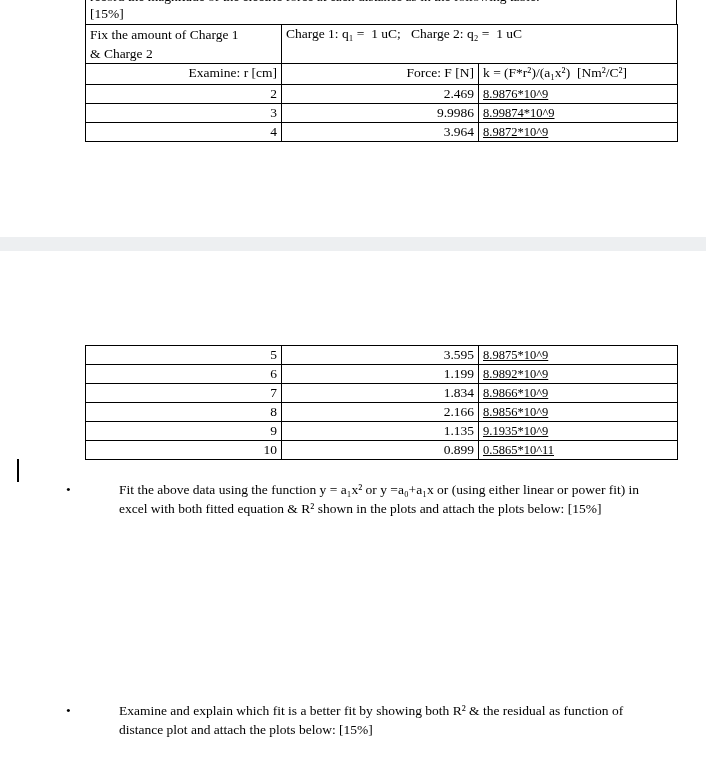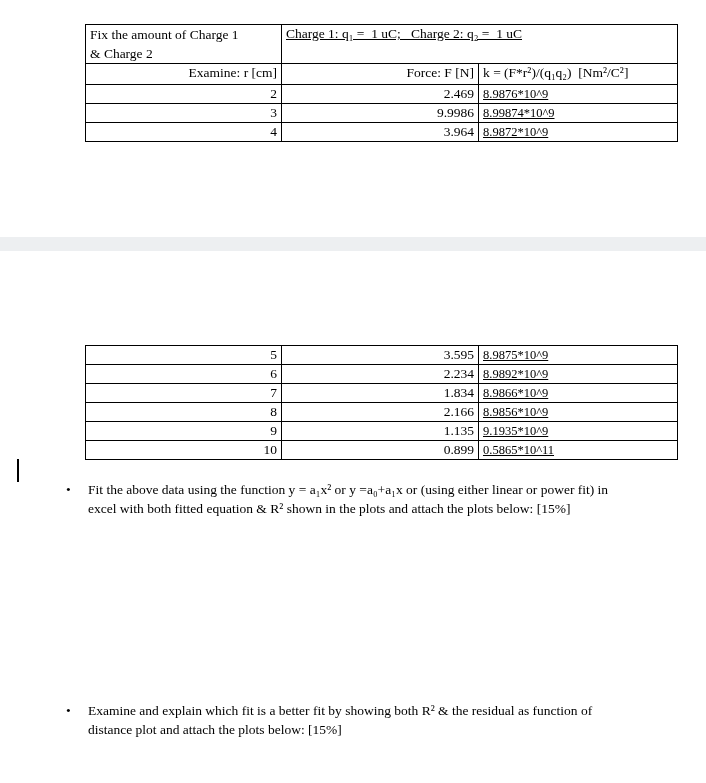--- a/index.html
+++ b/index.html
@@ -33,60 +33,66 @@
     line-height:18px; overflow:hidden;
   }
   .t1 { left:85px; top:24px; }
   .t2 { left:85px; top:345px; }
   .t1 tr.tall td { height:24px; }
   .t1 tr.hrow td { height:21px; }
   tr.drow td { height:18px; }
   td.num { text-align:right; }
   td.khead { padding-left:5px; white-space:pre; }
   td.kcell { padding-left:5px; white-space:pre; font-size:12.5px;text-decoration:underline; }
-  td.chargecell { white-space:pre; padding-left:6px;text-decoration:underline; }
+  td.chargecell { white-space:pre; padding-left:6px; }
   td.fixcell div { line-height:19px; }
 
   
   .band { position:absolute; left:0; top:237px; width:706px; height:14px; background:#edeff1; }
 
   
   .cursor { position:absolute; left:17px; top:459px; width:2px; height:23px; background:#000; }
 
   
   .bullet { position:absolute; left:66px; width:575px; display:flex; font-size:13.5px; line-height:18.5px; }
   .bullet .dot { flex:0 0 22px; width:22px; }
-  .bullet .btext { width:548px; }
+  .bullet .btext { width:548px;margin-left:31px; }
   .b1 { top:481px; }
   .b2 { top:702px; }
 </style>
 </head>
 <body>
 
 <div class="page">
 
+  <div class="instr-cell">
+    <div class="clip-top">
+      <span class="clip-inner">record the magnitude of the electric force at each distance as in the following table:</span>
+    </div>
+    <div class="weight">[15%]</div>
+  </div>
 
   <table class="data t1">
     <colgroup>
         <col style="width:196px">
         <col style="width:197px">
         <col style="width:199px">
       </colgroup>
     <tbody>
       <tr class="tall">
         <td class="fixcell">
           <div>Fix the amount of Charge 1</div>
           <div>&amp; Charge 2</div>
         </td>
         <td class="chargecell" colspan="2">Charge 1: q₁ =  1 uC;   Charge 2: q₂ =  1 uC</td>
       </tr>
       <tr class="hrow">
         <td class="num">Examine: r [cm]</td>
         <td class="num">Force: F [N]</td>
-        <td class="khead">k = (F*r²)/(q₁q₂)  [Nm²/C²]</td>
+        <td class="khead">k = (F*r²)/(a₁x²)  [Nm²/C²]</td>
       </tr>
       <tr class="drow">
         <td class="num">2</td>
         <td class="num">2.469</td>
         <td class="kcell">8.9876*10^9</td>
       </tr>
       <tr class="drow">
         <td class="num">3</td>
         <td class="num">9.9986</td>
         <td class="kcell">8.99874*10^9</td>
@@ -108,21 +114,21 @@
         <col style="width:199px">
       </colgroup>
     <tbody>
       <tr class="drow">
         <td class="num">5</td>
         <td class="num">3.595</td>
         <td class="kcell">8.9875*10^9</td>
       </tr>
       <tr class="drow">
         <td class="num">6</td>
-        <td class="num">2.234</td>
+        <td class="num">1.199</td>
         <td class="kcell">8.9892*10^9</td>
       </tr>
       <tr class="drow">
         <td class="num">7</td>
         <td class="num">1.834</td>
         <td class="kcell">8.9866*10^9</td>
       </tr>
       <tr class="drow">
         <td class="num">8</td>
         <td class="num">2.166</td>

